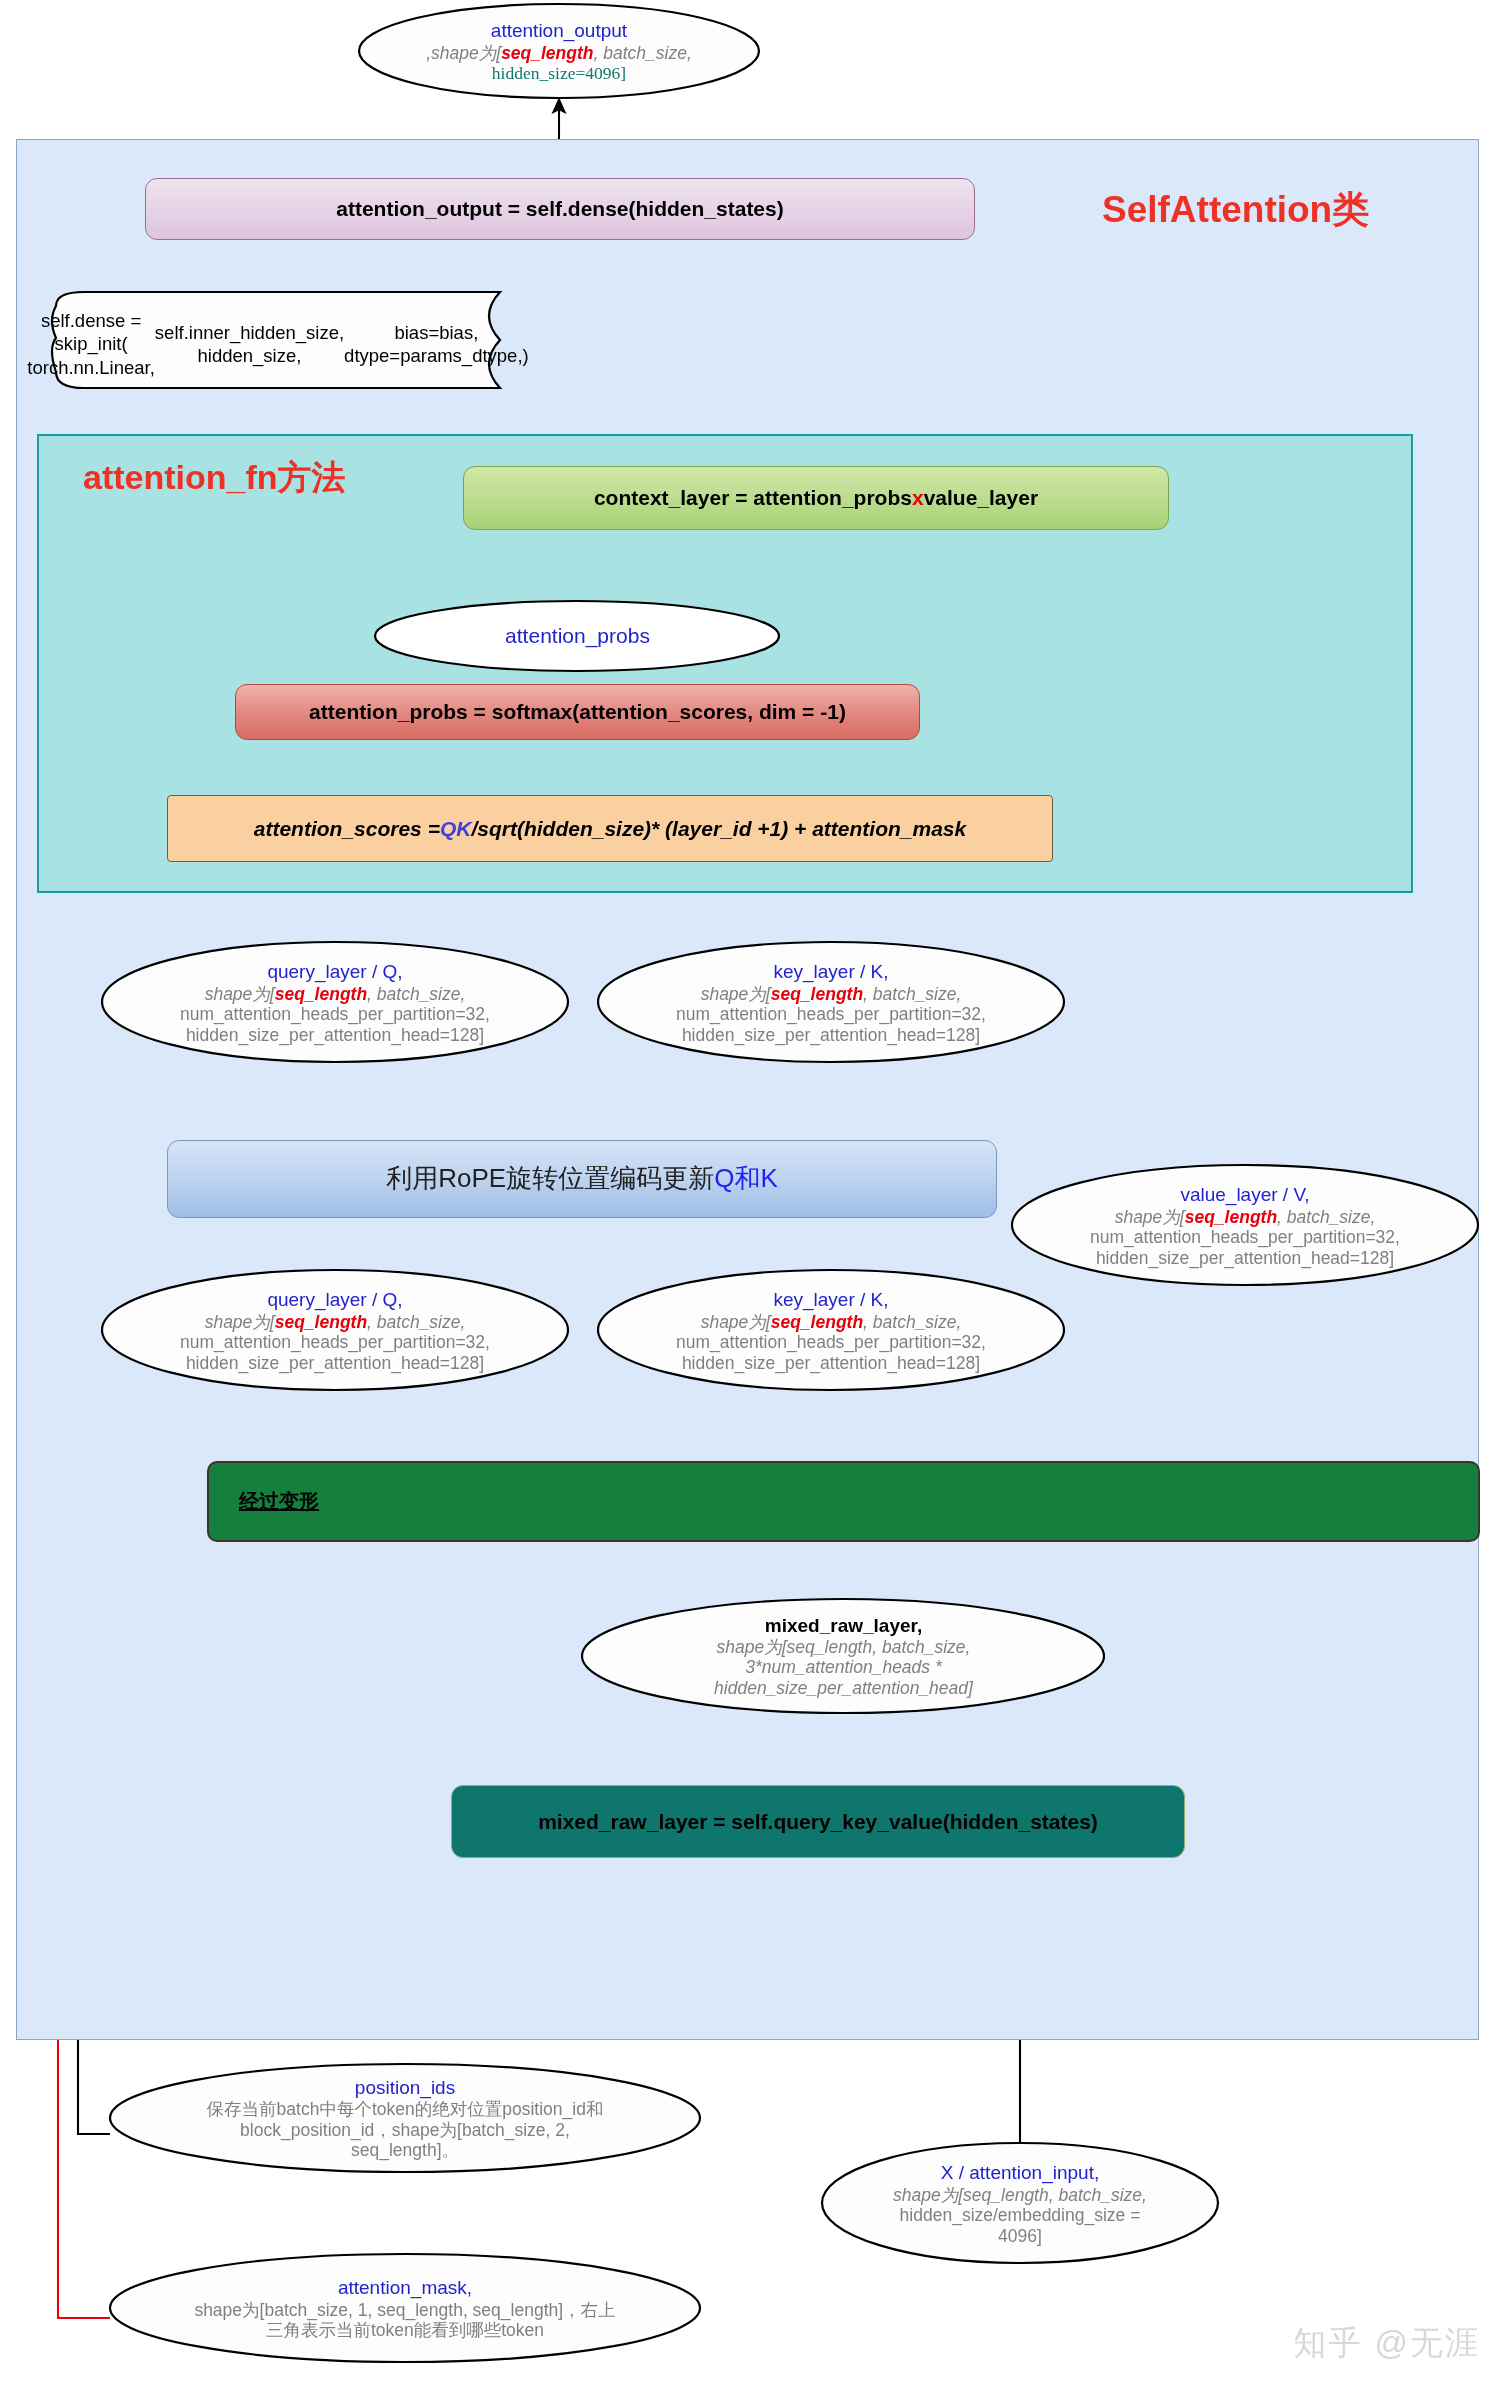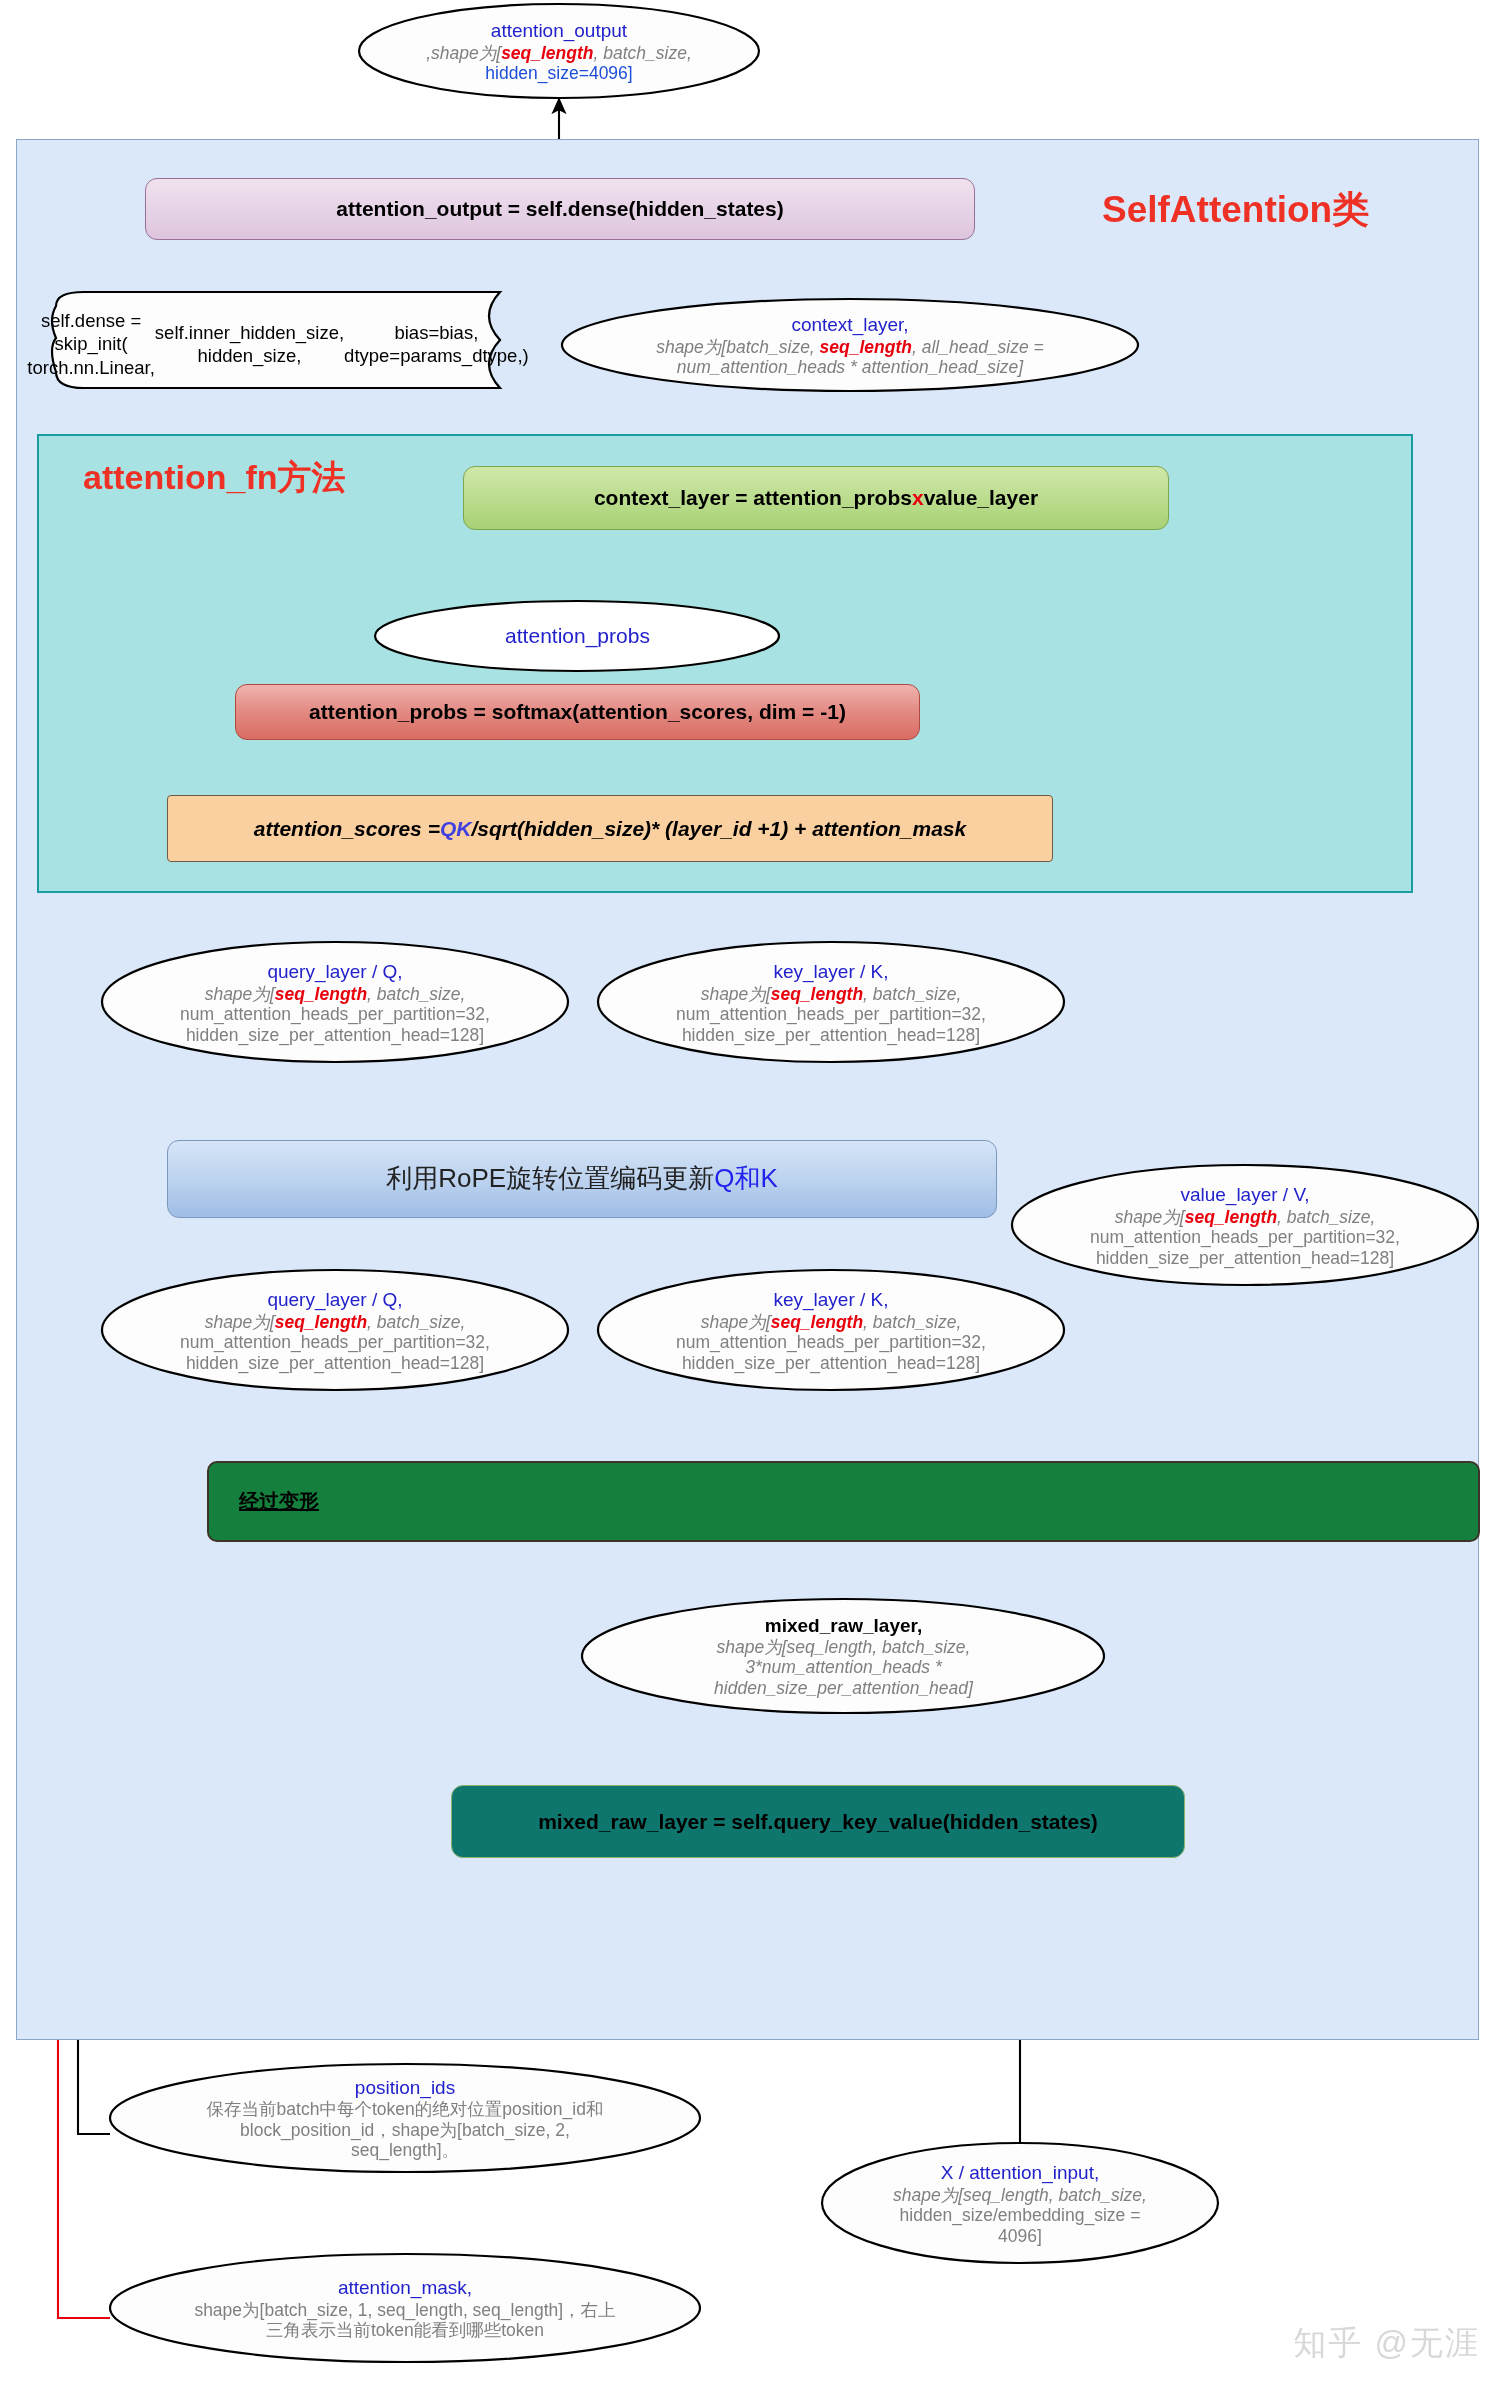--- a/index.html
+++ b/index.html
@@ -122,21 +122,21 @@
     font-size:17.5px;
   }
   .ell .hd{
     color:#2222cc;
     font-size:19px;
     font-style:normal;
     line-height:1.25;
   }
   .ell .sh{ font-style:italic; }
   .red-i{color:#e8000d;font-style:italic;font-weight:bold;}
-  .blk{color:#1d4ed8;}
+  .blk{color:#0f766e;font-family:Liberation Serif, serif;}
   .gry{color:#808080;}
   .bold-blk{color:#000;font-weight:bold;font-style:normal;}
 
   
   .tape{position:absolute;}
   .tape svg{position:absolute;left:0;top:0;}
   .tape .txt{
     position:absolute;left:0;top:0;width:100%;height:100%;
     display:flex;flex-direction:row;align-items:center;justify-content:center;
     text-align:center;line-height:1.26;font-size:18.5px;color:#000;
@@ -243,30 +243,20 @@
     <svg width="460" height="112">
       <path d="M8,18 Q8,4 36,4 L452,4 Q430,28 452,52 Q430,76 452,100 L36,100 Q8,100 8,84 Q0,60 8,50 Q0,32 8,18 Z" fill="#fdfdfd" stroke="#000" stroke-width="2.2"></path>
     </svg>
     <div class="txt" style="padding-right:22px;">
       <div>self.dense = skip_init( torch.nn.Linear,</div>
       <div>self.inner_hidden_size, hidden_size,</div>
       <div>bias=bias, dtype=params_dtype,)</div>
     </div>
   </div>
 
-  <div class="ell" style="left:560px;top:298px;width:580px;height:94px;">
-    <svg width="580" height="94">
-        <ellipse cx="290" cy="47" rx="288" ry="46" fill="#fdfdfd" stroke="#000" stroke-width="2.2"></ellipse>
-      </svg>
-    <div class="txt">
-      <div class="hd">context_layer,</div>
-      <div class="sh"><span class="gry">shape为[batch_size, </span><span class="red-i">seq_length</span><span class="gry">, all_head_size =</span></div>
-      <div class="sh gry">num_attention_heads * attention_head_size]</div>
-    </div>
-  </div>
 
   <div class="node rbox green" style="left:463px;top:466px;width:706px;height:64px;">
     <span>context_layer = attention_probs </span>
       <span style="color:#e8000d;">x</span>
       <span> value_layer</span>
   </div>
 
   <div class="ell" style="left:373px;top:600px;width:409px;height:72px;">
     <svg width="409" height="72">
         <ellipse cx="204" cy="36" rx="202" ry="35" fill="#ffffff" stroke="#000" stroke-width="2.2"></ellipse>

